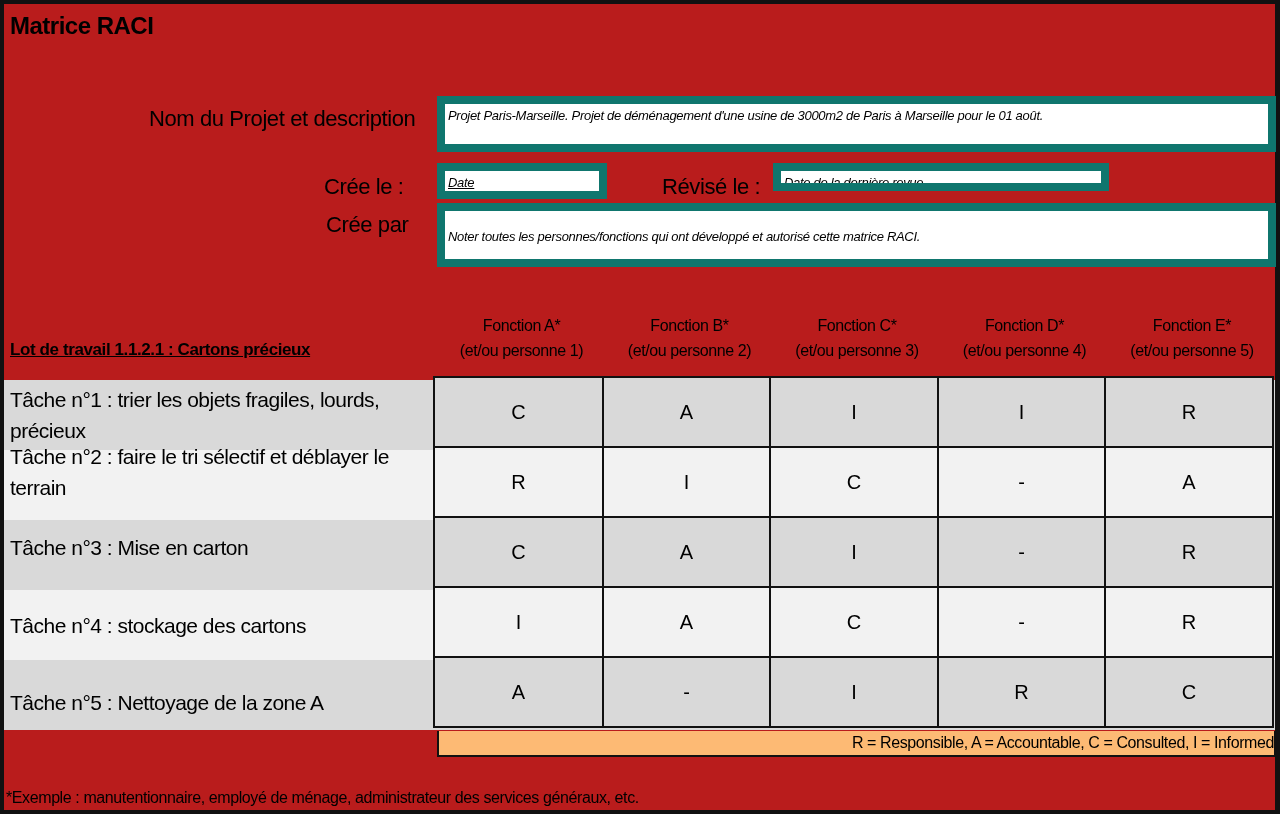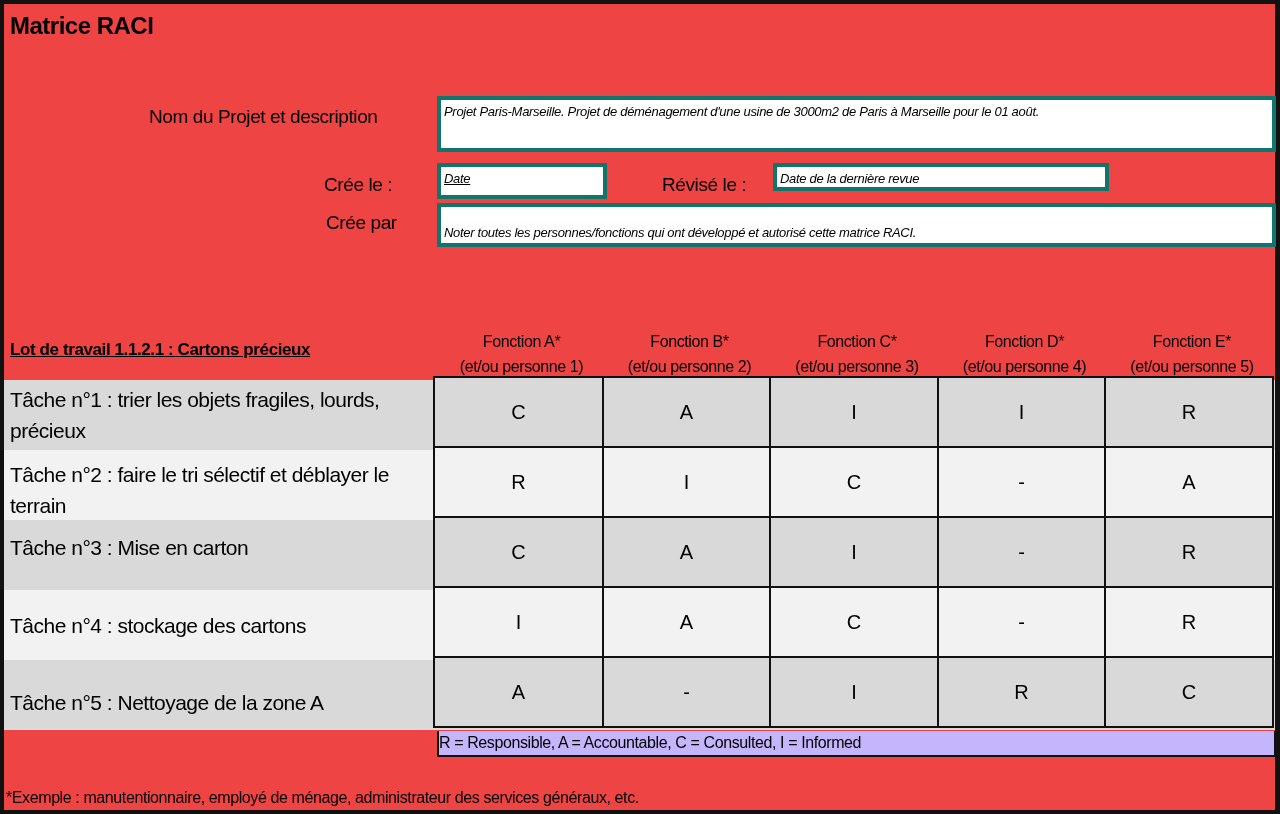--- a/index.html
+++ b/index.html
@@ -1,54 +1,54 @@
 <!DOCTYPE html>
 <html><head>
   <meta charset="utf-8">
   <style>
     * { box-sizing: border-box; margin: 0; padding: 0; }
     html, body { width: 1280px; height: 814px; overflow: hidden; background: #000; }
     body { font-family: "Liberation Sans", sans-serif; color: #000; }
     .sheet {
       position: absolute; left: 0; top: 0; width: 1280px; height: 814px;
-      background: #ef4444; border: 4px solid #111; border-right-width: 5px; border-bottom-width: 4px;
+      background: #b91c1c; border: 4px solid #111; border-right-width: 5px; border-bottom-width: 4px;
     }
     .abs { position: absolute; }
     .title { left: 6px; top: 8px; font-size: 24px; font-weight: bold; letter-spacing: -0.5px; }
-    .lbl { font-size: 19px; letter-spacing: -0.4px; white-space: nowrap; }
+    .lbl { font-size: 22px; letter-spacing: -0.4px; white-space: nowrap; }
     .box {
-      background: #fff; border: 4px solid #0f766e; font-size: 13px; font-style: italic;
+      background: #fff; border: 8px solid #0f766e; font-size: 13px; font-style: italic;
       letter-spacing: -0.3px; padding: 0 3px; white-space: nowrap; overflow: hidden;
     }
     .lot {
       left: 6px; top: 336px; font-size: 17px; font-weight: bold; text-decoration: underline;
       letter-spacing: -0.4px; white-space: nowrap;
     }
     .colhead {
-      text-align: center; font-size: 16px; letter-spacing: -0.4px; line-height: 25px; white-space: nowrap; margin-top: 16px;
+      text-align: center; font-size: 16px; letter-spacing: -0.4px; line-height: 25px; white-space: nowrap;
     }
     .rowband { left: 0; width: 1271px; }
     .band-dark { background: #d9d9d9; }
     .band-light { background: #f2f2f2; }
     .task {
       left: 6px; font-size: 21px; letter-spacing: -0.5px; line-height: 31px; display: flex; align-items: center;
       white-space: normal; width: 420px;
     }
     table.grid {
       position: absolute; left: 437px; top: 380px; border-collapse: collapse; table-layout: fixed;
     }
     table.grid td {
       border: 2px solid #111; text-align: center; font-size: 20px; height: 70px; padding: 0;
     }
     .c1 { width: 169px; } .c2 { width: 167px; } .c3 { width: 168px; } .c4 { width: 167px; } .c5 { width: 168px; }
     tr.dark td { background: #d9d9d9; }
     tr.light td { background: #f2f2f2; }
     .legend {
       left: 437px; top: 730px; width: 838px; height: 26px; border: 2px solid #111; border-top: none;
-      background: #c4b5fd; text-align: left; font-size: 16px; letter-spacing: -0.4px; line-height: 24px;
+      background: #fdba74; text-align: right; font-size: 16px; letter-spacing: -0.4px; line-height: 24px;
     }
     .foot { left: 6px; top: 789px; font-size: 16px; letter-spacing: -0.4px; white-space: nowrap; }
   </style>
 </head>
 <body>
 
 <div class="sheet">
 
   <div class="abs title">Matrice RACI</div>
 
@@ -61,21 +61,21 @@
   <div class="abs box" style="left:433px; top:159px; width:170px; height:36px; line-height:24px;text-decoration:underline;">
     <span>Date</span>
   </div>
 
   <div class="abs lbl" style="left:658px; top:170px;">Révisé le :</div>
   <div class="abs box" style="left:769px; top:159px; width:336px; height:28px; line-height:24px;">
     <span>Date de la dernière revue</span>
   </div>
 
   <div class="abs lbl" style="left:322px; top:208px;text-align:right;">Crée par</div>
-  <div class="abs box" style="left:433px; top:199px; width:839px; height:44px; line-height:52px;">
+  <div class="abs box" style="left:433px; top:199px; width:839px; height:64px; line-height:52px;">
     <span>Noter toutes les personnes/fonctions qui ont développé et autorisé cette matrice RACI.</span>
   </div>
 
   <div class="abs lot">Lot de travail 1.1.2.1 : Cartons précieux</div>
 
   <div class="abs colhead" style="left:433px; top:309px; width:169px;">
     <div>Fonction A*</div>
     <div>(et/ou personne 1)</div>
   </div>
   <div class="abs colhead" style="left:602px; top:309px; width:167px;">
@@ -95,21 +95,21 @@
     <div>(et/ou personne 5)</div>
   </div>
 
   <div class="abs rowband band-dark" style="top:376px; height:70px;"></div>
   <div class="abs rowband band-light" style="top:446px; height:70px;"></div>
   <div class="abs rowband band-dark" style="top:516px; height:70px;"></div>
   <div class="abs rowband band-light" style="top:586px; height:70px;"></div>
   <div class="abs rowband band-dark" style="top:656px; height:70px;"></div>
 
   <div class="abs task" style="top:376px; height:70px;">Tâche n°1 : trier les objets fragiles, lourds, précieux</div>
-  <div class="abs task" style="top:446px; height:80px; width:380px;">Tâche n°2 : faire le tri sélectif et déblayer le terrain</div>
+  <div class="abs task" style="top:428px; height:80px; width:380px;">Tâche n°2 : faire le tri sélectif et déblayer le terrain</div>
   <div class="abs task" style="top:516px; height:54px;">Tâche n°3 : Mise en carton</div>
   <div class="abs task" style="top:586px; height:70px;">Tâche n°4 : stockage des cartons</div>
   <div class="abs task" style="top:656px; height:84px;">Tâche n°5 : Nettoyage de la zone A</div>
 
 </div>
 
 <table class="grid" style="left:433px; top:376px;">
   <colgroup>
       <col class="c1">
       <col class="c2">

